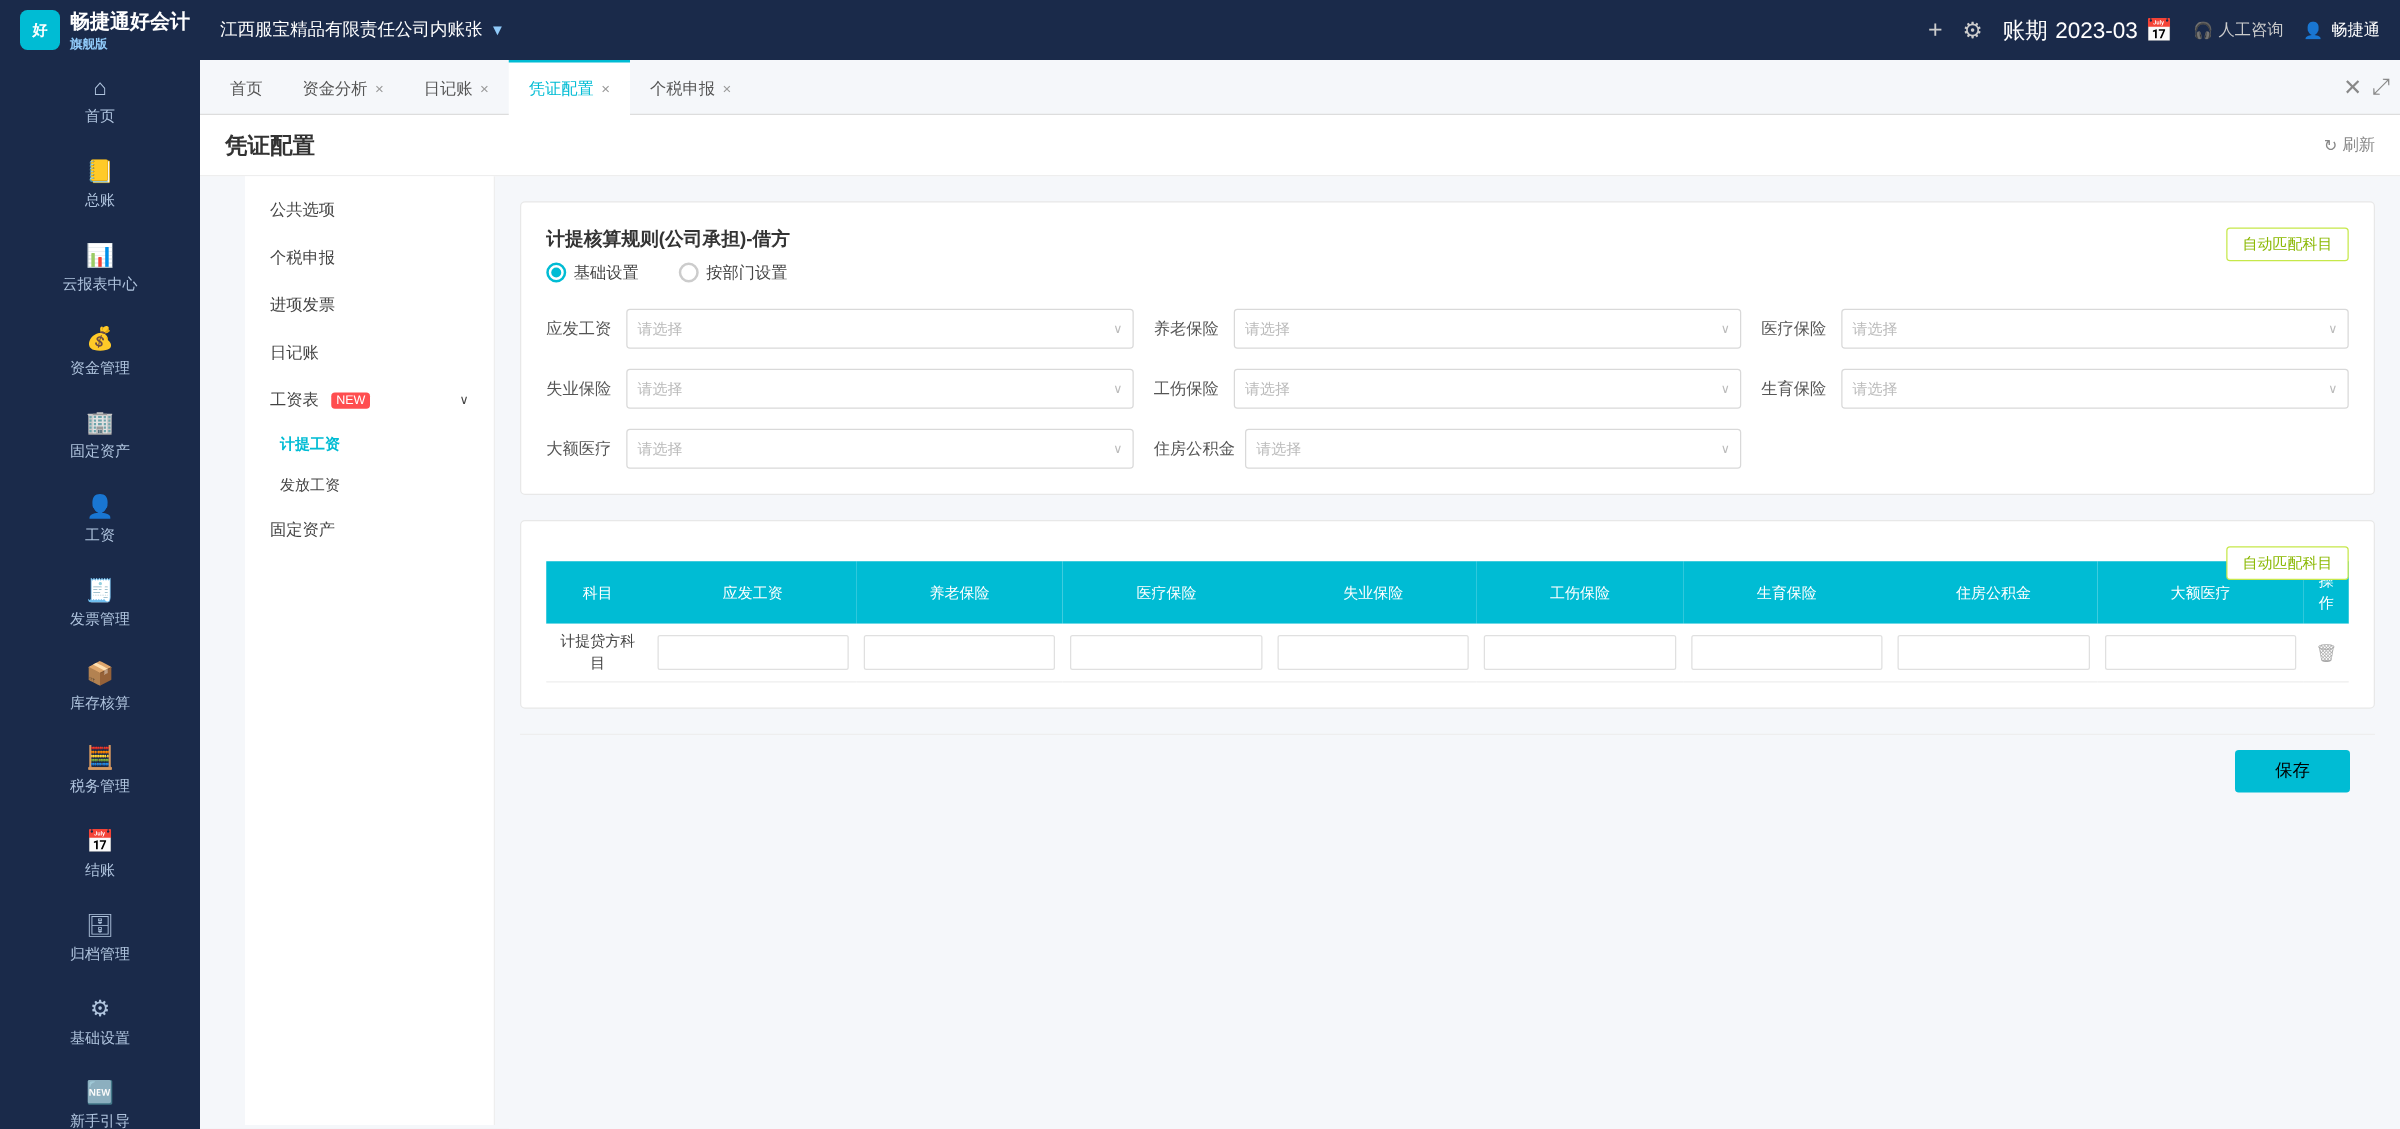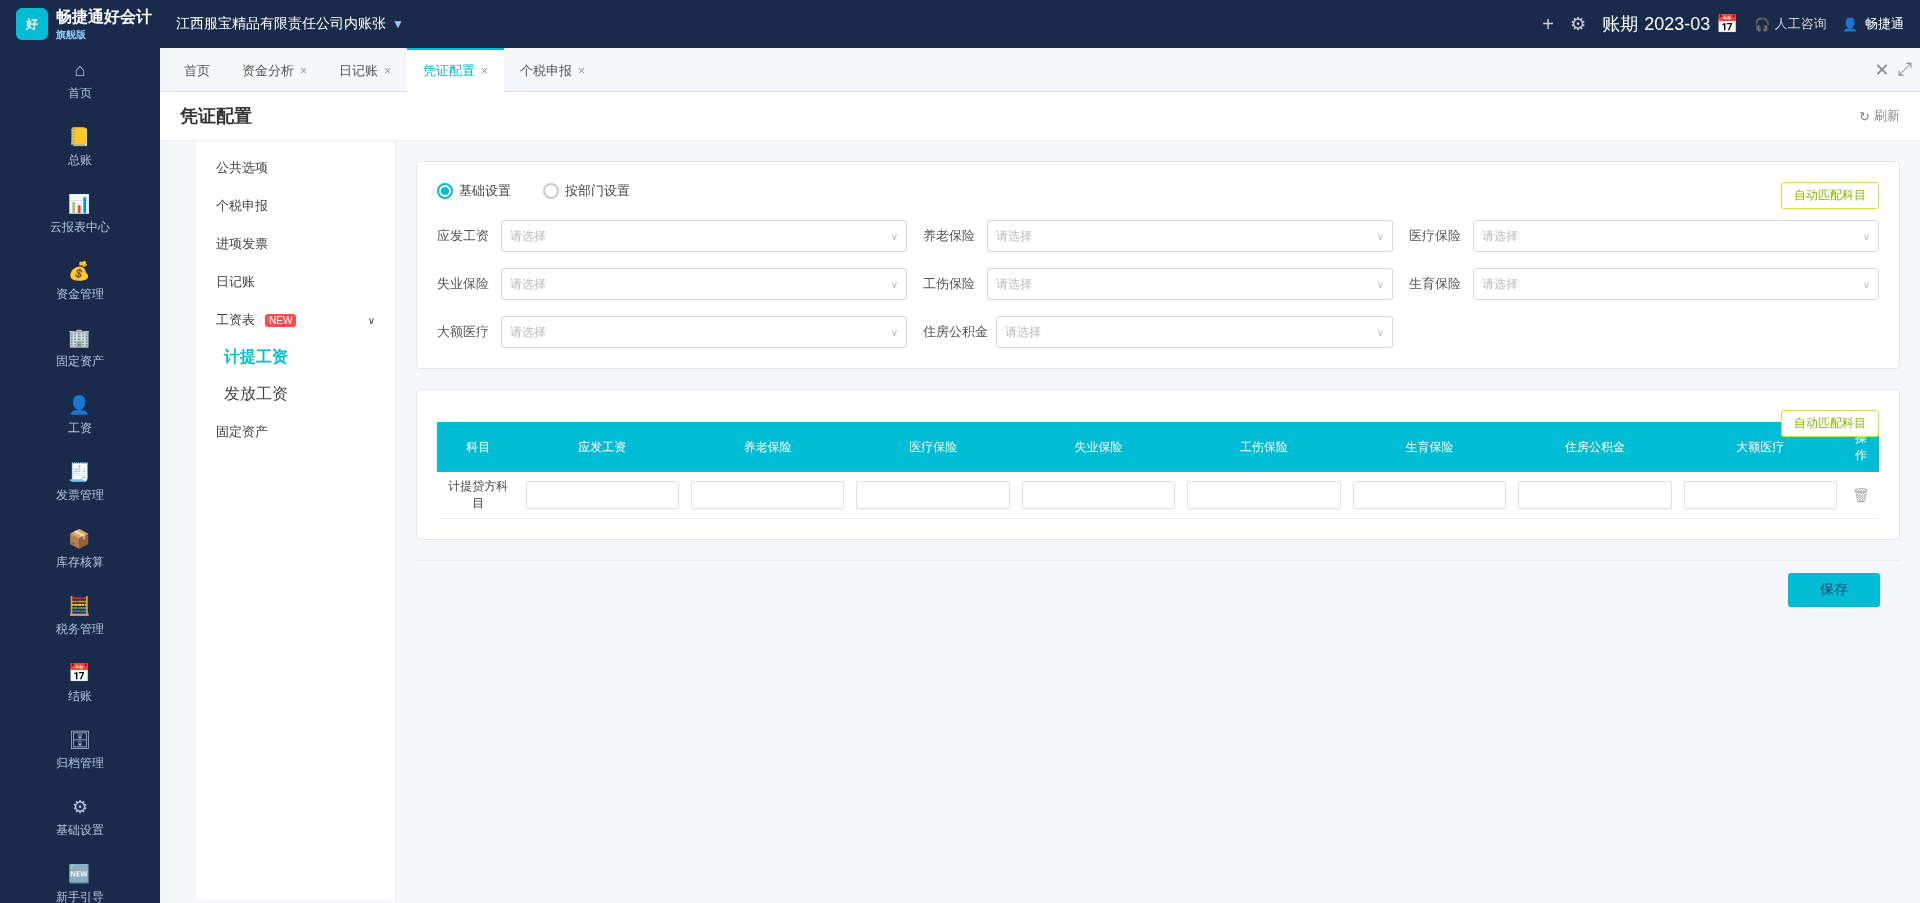--- a/index.html
+++ b/index.html
@@ -78,21 +78,21 @@
     .two-pane { display: flex; flex: 1; height: calc(100% - 52px); padding-left: 36px; }
 
     
     .left-nav { width: 200px; background: white; border-right: 1px solid #eee; padding-top: 8px; flex-shrink: 0; }
     .left-nav-item {
       padding: 10px 20px; font-size: 13px; color: #444; cursor: pointer; display: flex; align-items: center; justify-content: space-between;
     }
     .left-nav-item .new-badge {
       background: #ff4d4f; color: white; font-size: 10px; padding: 1px 4px; border-radius: 3px; margin-left: 4px;
     }
-    .left-nav-sub { padding: 8px 16px 8px 28px; font-size: 16px; color: #444; cursor: pointer; }
+    .left-nav-sub { padding: 8px 16px 8px 28px; font-size: 12px; color: #444; cursor: pointer; }
     .left-nav-sub.active { color: #00bcd4; font-weight: bold; }
 
     
     .right-content { flex: 1; padding: 20px; overflow-y: auto; }
 
     
     .section {
       background: white; border: 1px solid #e8e8e8; border-radius: 4px; margin-bottom: 20px; padding: 20px;
       position: relative;
     }
@@ -142,21 +142,21 @@
 
     
     .delete-icon { color: #aaa; font-size: 14px; cursor: pointer; }
 
     
     .save-bar {
       position: sticky; bottom: 0; background: #f5f7fa; padding: 12px 20px; text-align: right;
       border-top: 1px solid #eee;
     }
     .save-btn {
-      background: #00bcd4; color: #0c4a6e; border: none; padding: 8px 32px;
+      background: #00bcd4; color: #000000; border: none; padding: 8px 32px;
       font-size: 14px; border-radius: 3px; cursor: pointer;
     }
 
     
     ::-webkit-scrollbar { width: 6px; height: 6px; }
     ::-webkit-scrollbar-track { background: #f1f1f1; }
     ::-webkit-scrollbar-thumb { background: #ccc; border-radius: 3px; }
   </style>
 </head>
 <body>
@@ -317,20 +317,21 @@
             <span>发放工资</span>
           </div>
           <div class="left-nav-item">
             <span>固定资产</span>
           </div>
         </div>
 
         <div class="right-content">
 
           <div class="section">
+            <div class="section-title">计提核算规则(公司承担)-借方</div>
             <button class="auto-match-btn">自动匹配科目</button>
 
             <div class="radio-group">
               <div class="radio-item">
                 <div class="radio-circle checked"></div>
                 <span>基础设置</span>
               </div>
               <div class="radio-item">
                 <div class="radio-circle"></div>
                 <span>按部门设置</span>

